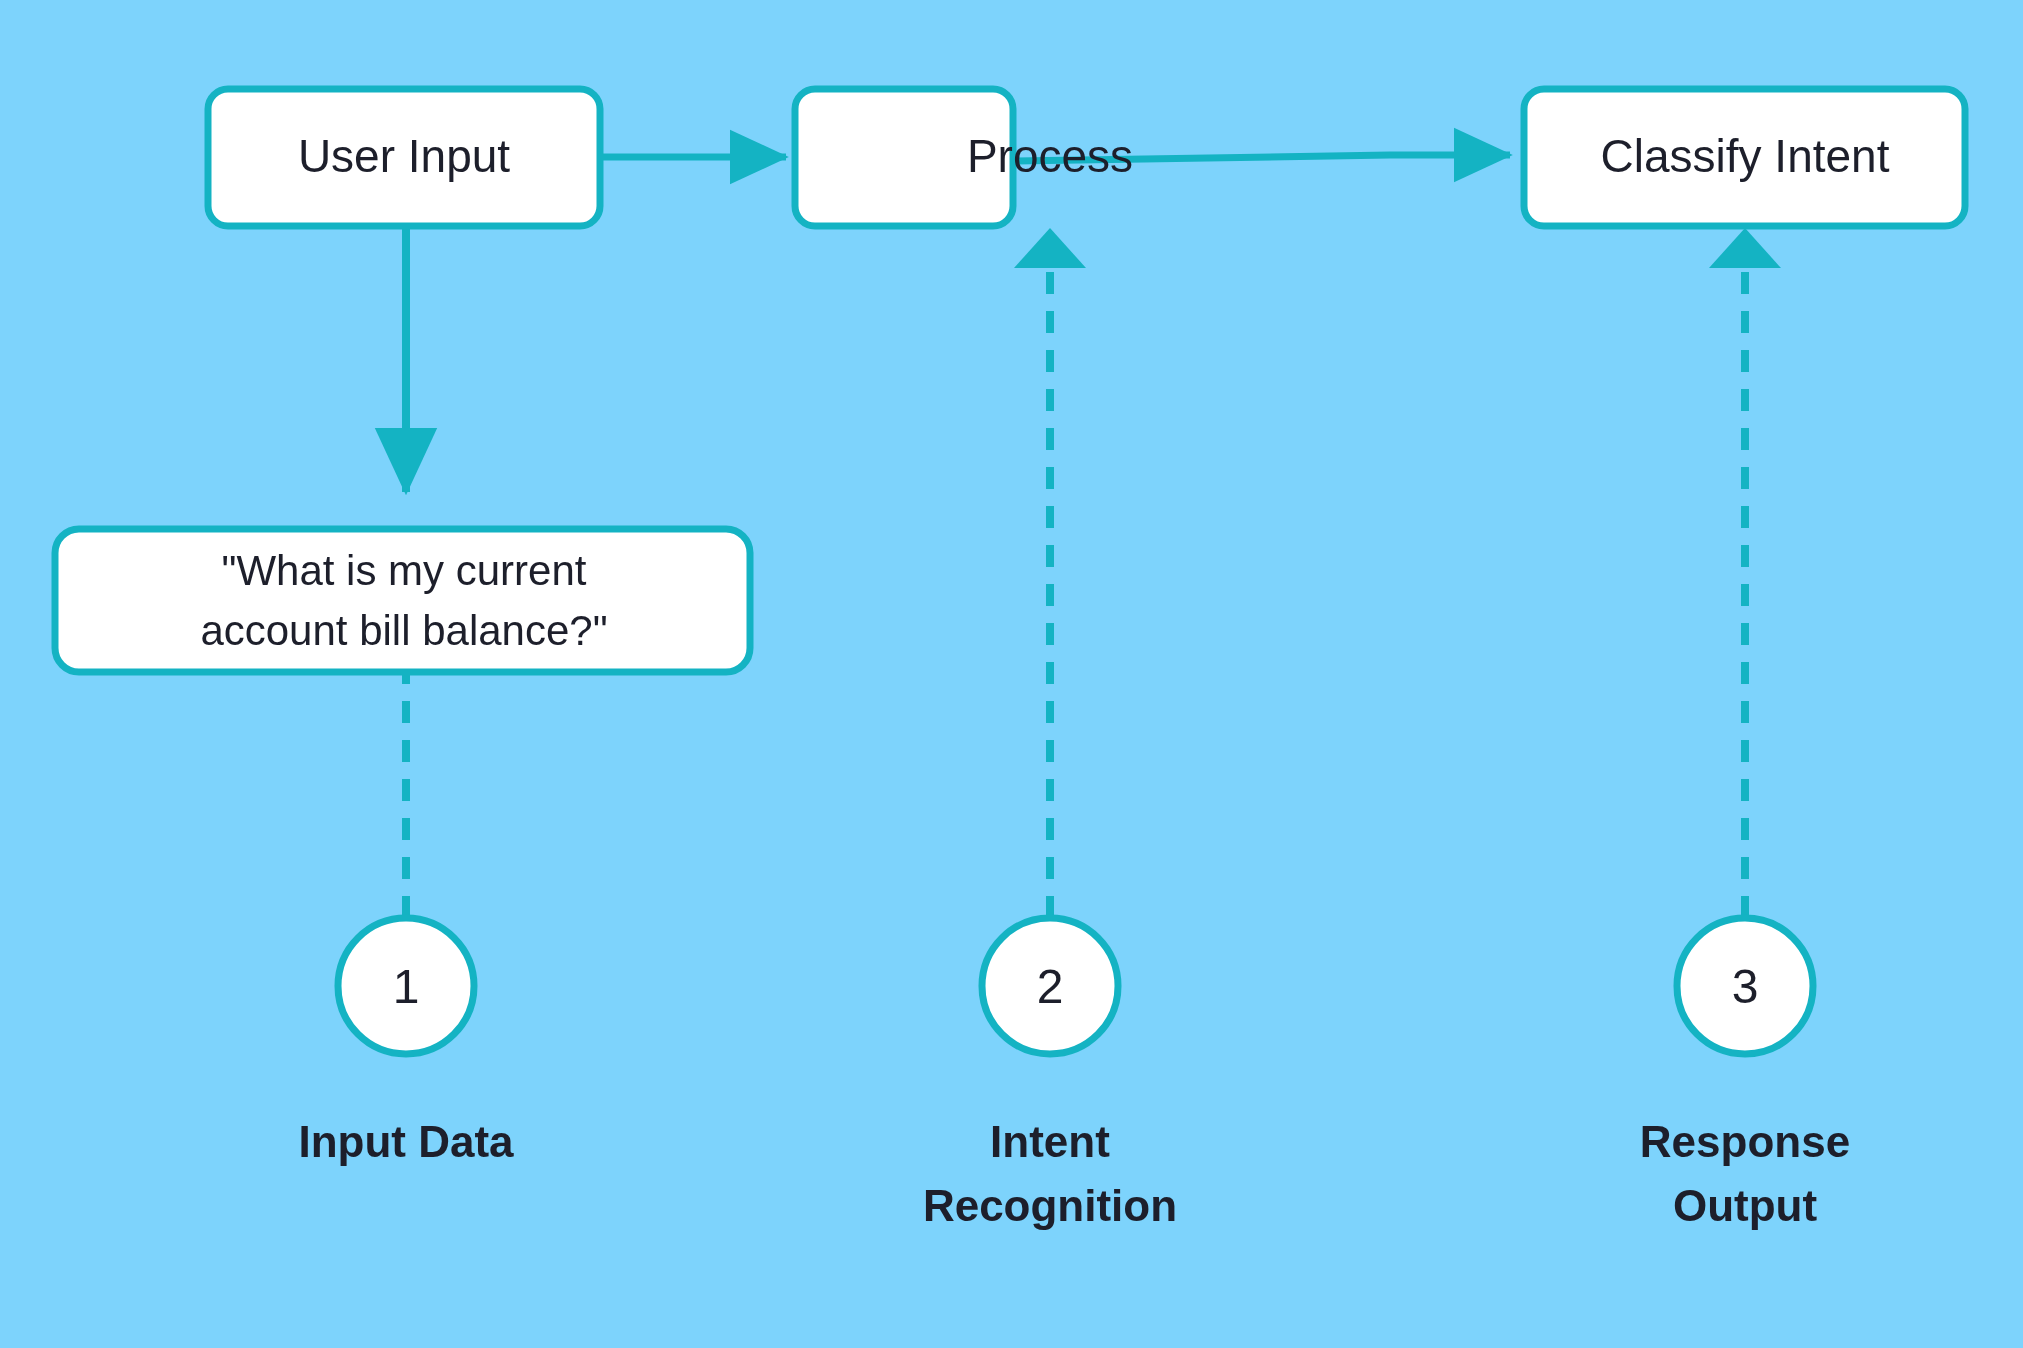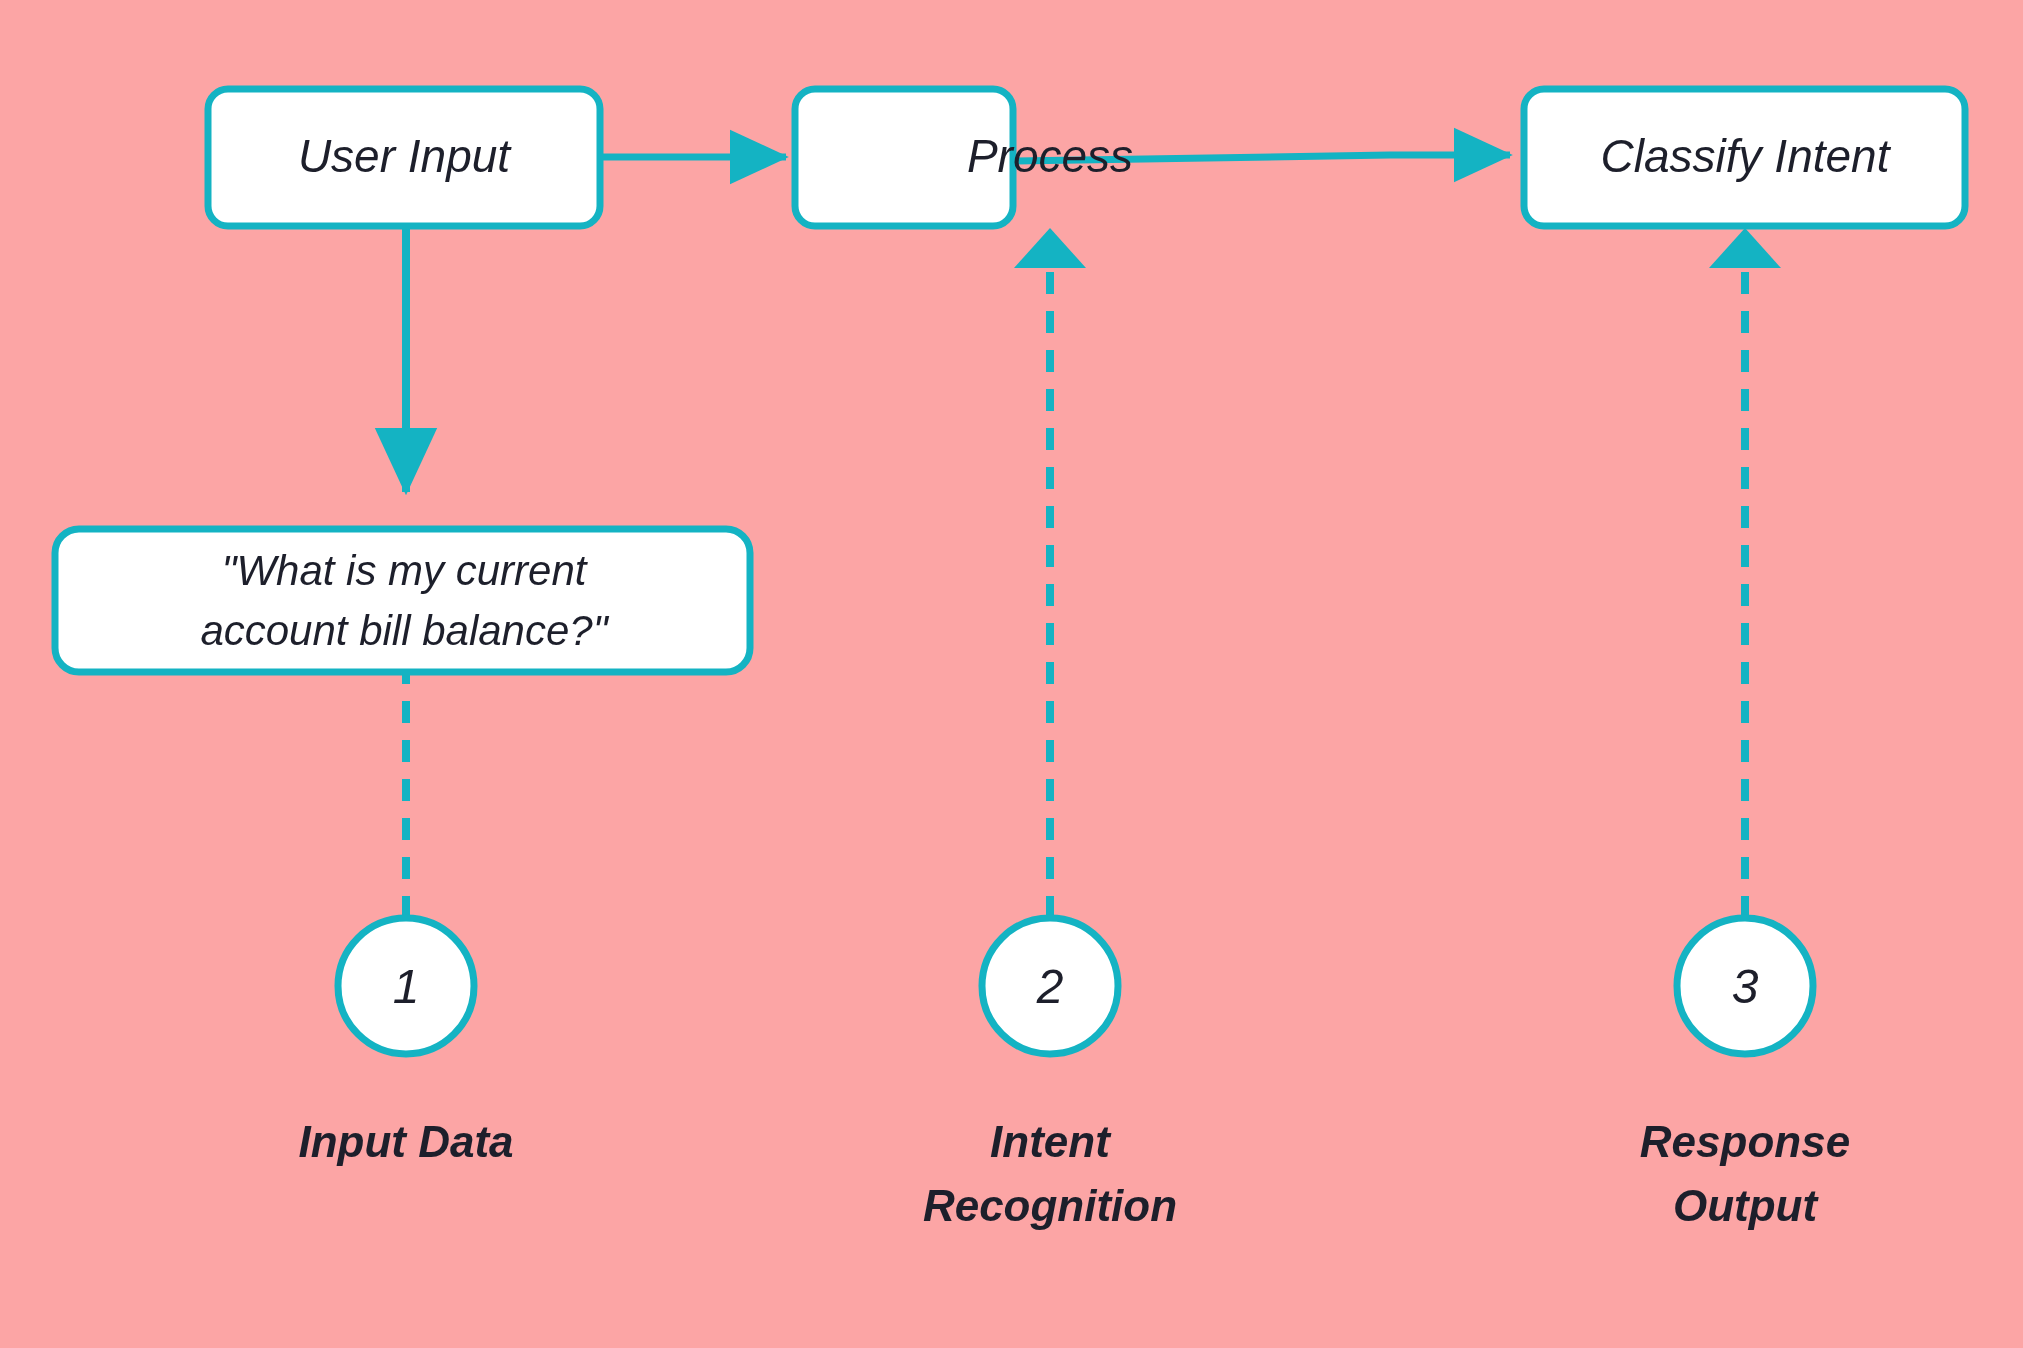--- a/index.html
+++ b/index.html
@@ -10,22 +10,21 @@
   body {
     width: 2023px;
     height: 1348px;
     font-family: "Liberation Sans", sans-serif;
     overflow: hidden;
   }
   #diagram-root {
     position: relative;
     width: 2023px;
     height: 1348px;
-    background: #fca5a5;
-    font-style: italic;
+    background: #7dd3fc;
   }
   svg.canvas {
     position: absolute;
     top: 0;
     left: 0;
     width: 2023px;
     height: 1348px;
   }
   .node-label {
     font-family: "Liberation Sans", sans-serif;

